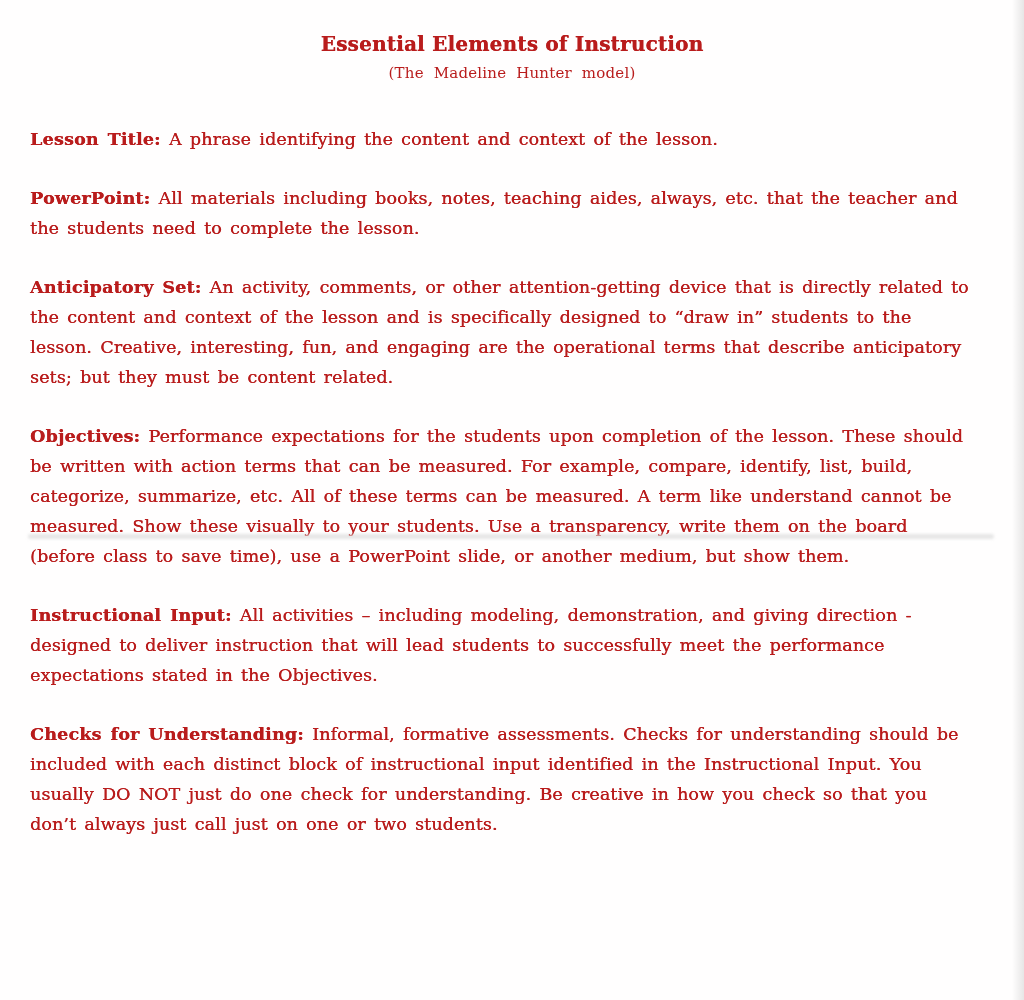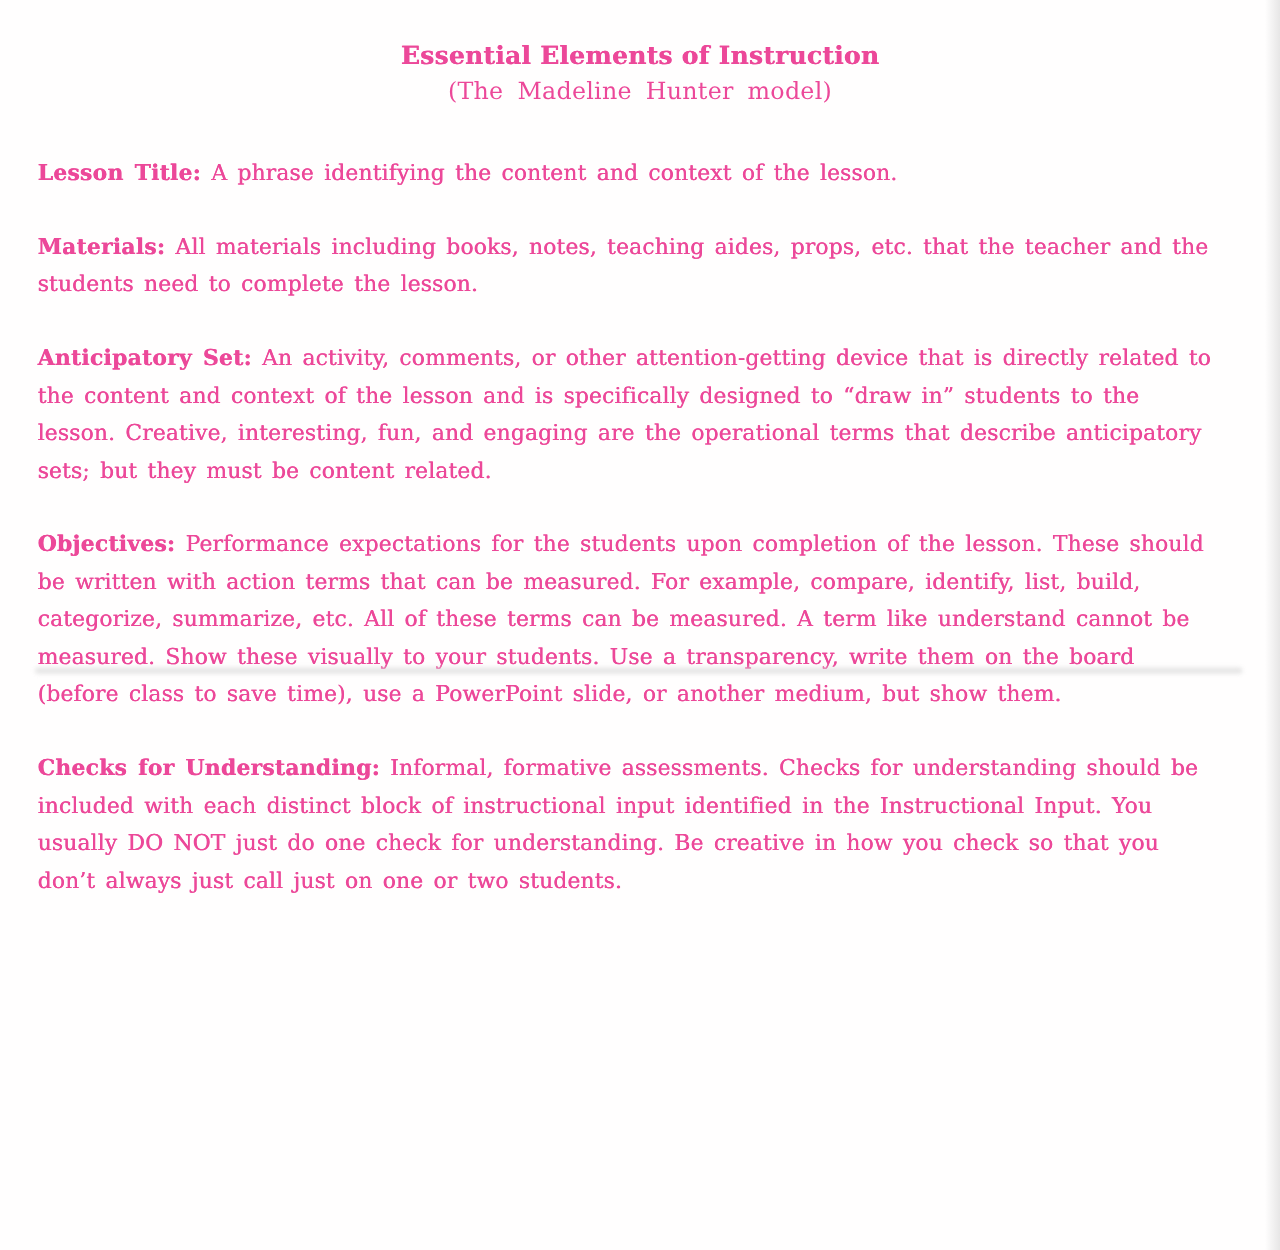--- a/index.html
+++ b/index.html
@@ -9,34 +9,34 @@
     background: #ffffff;
     overflow: hidden;
     position: relative;
     font-family: "DejaVu Serif", serif;
   }
   .page {
     position: relative;
     width: 1024px;
     height: 1000px;
     background: #fffefe;
-    color: #ec4899;
+    color: #b91c1c;
   }
   .title-block {
     padding-top: 30px;
     text-align: center;
     font-weight: bold;
     font-size: 20px;
     line-height: 29px;
     letter-spacing: 0.2px;
     text-shadow: 0.3px 0 0 currentColor;
   }
   .title-sub {
     font-weight: normal;
-    font-size: 19px;
+    font-size: 15px;
     word-spacing: 5px;
     text-shadow: none;
   }
   .content {
     margin-top: 36px;
     padding: 0 46px 0 30px;
     font-size: 17.5px;
     line-height: 30px;
     word-spacing: 2.5px;
     letter-spacing: 0.1px;
@@ -78,27 +78,28 @@
 
   <div class="title-block">
     <div>Essential Elements of Instruction</div>
     <div class="title-sub">(The Madeline Hunter model)</div>
   </div>
 
   <div class="content">
 
     <p class="section"><span class="lead">Lesson Title:</span> <span class="body-text">A phrase identifying the content and context of the lesson.</span></p>
 
-    <p class="section"><span class="lead">Materials:</span> <span class="body-text">All materials including books, notes, teaching aides, props, etc. that the teacher and the students need to complete the lesson.</span></p>
+    <p class="section"><span class="lead">PowerPoint:</span> <span class="body-text">All materials including books, notes, teaching aides, always, etc. that the teacher and the students need to complete the lesson.</span></p>
 
 
     <p class="section"><span class="lead">Anticipatory Set:</span> <span class="body-text">An activity, comments, or other attention-getting device that is directly related to the content and context of the lesson and is specifically designed to “draw in” students to the lesson. Creative, interesting, fun, and engaging are the operational terms that describe anticipatory sets; but they must be content related.</span></p>
 
     <p class="section"><span class="lead">Objectives:</span> <span class="body-text">Performance expectations for the students upon completion of the lesson. These should be written with action terms that can be measured.  For example, compare, identify, list, build, categorize, summarize, etc.  All of these terms can be measured.  A term like understand cannot be measured.   Show these visually to your students.  Use a transparency, write them on the board (before class to save time), use a PowerPoint slide, or another medium, but show them.</span></p>
 
+    <p class="section"><span class="lead">Instructional Input:</span> <span class="body-text">All activities – including modeling, demonstration, and giving direction - designed to deliver instruction that will lead students to successfully meet the performance expectations stated in the Objectives.</span></p>
 
     <p class="section"><span class="lead">Checks for Understanding:</span> <span class="body-text">Informal, formative assessments.  Checks for understanding should be included with each distinct block of instructional input identified in the Instructional Input.  You usually DO NOT just do one check for understanding.   Be creative in how you check so that you don’t always just call just on one or two students.</span></p>
   </div>
 
   <div class="scan-streak"></div>
   <div class="scan-edge"></div>
 
 </div>
 
 </body></html>

